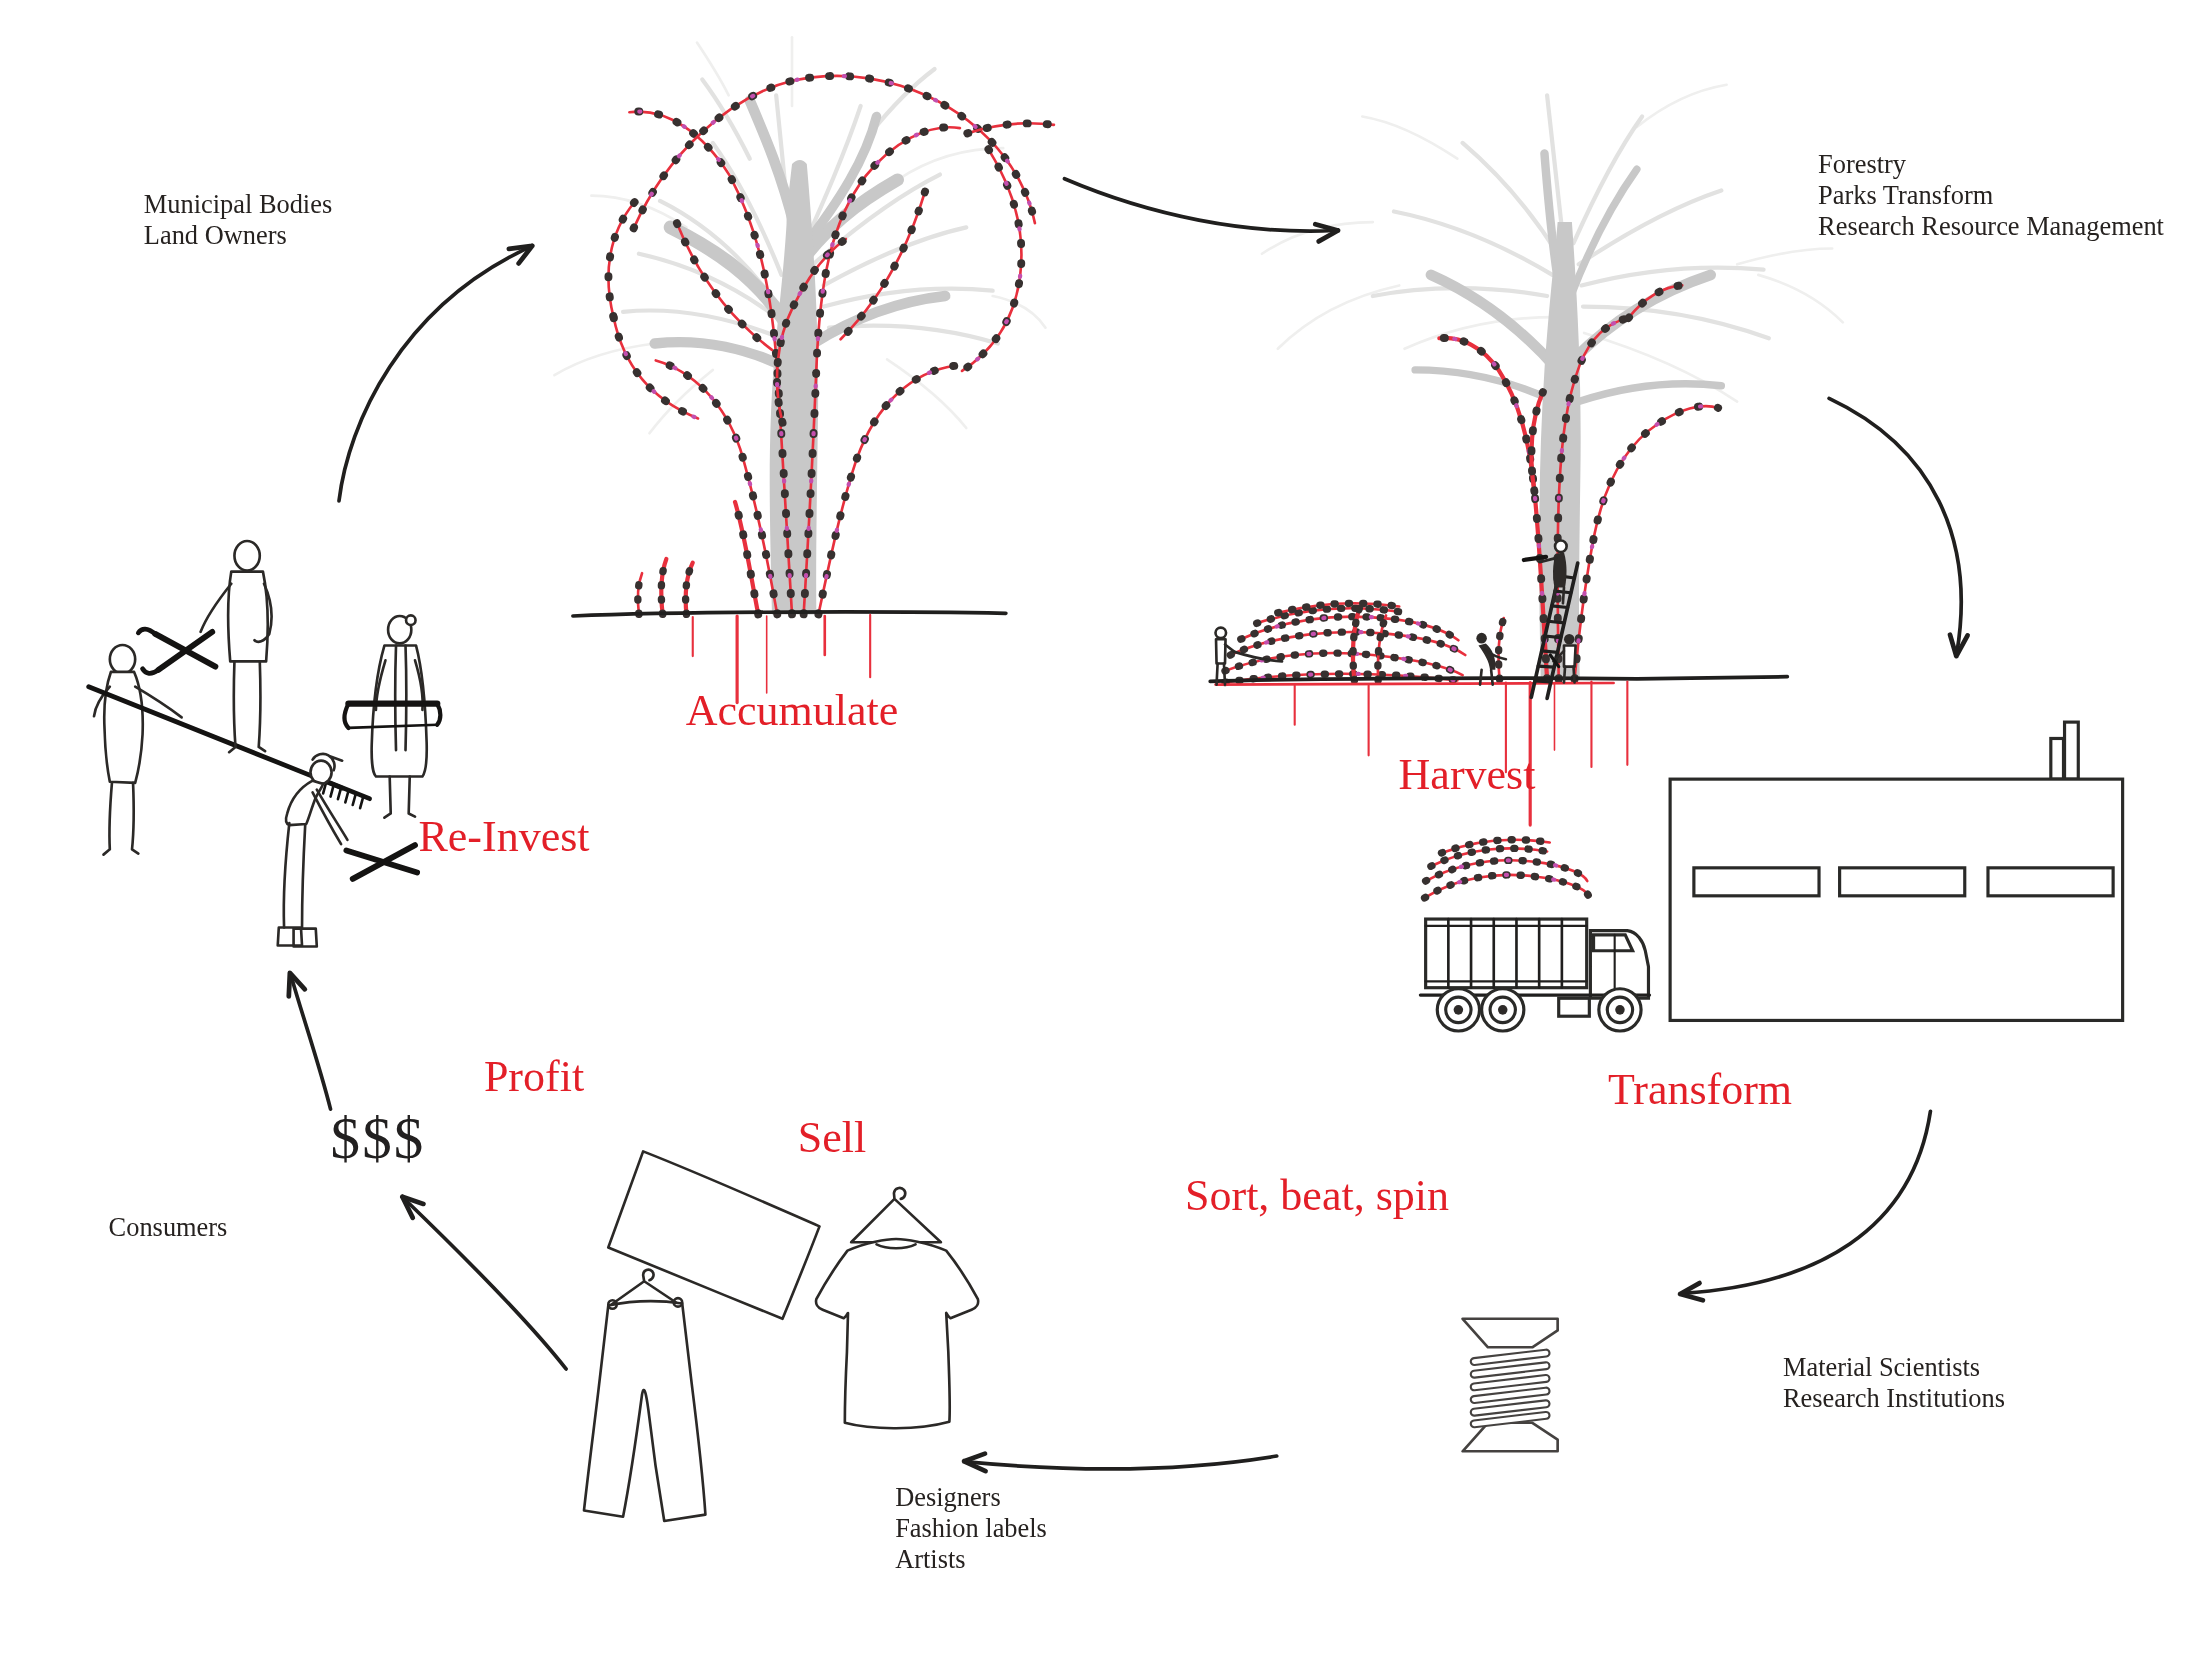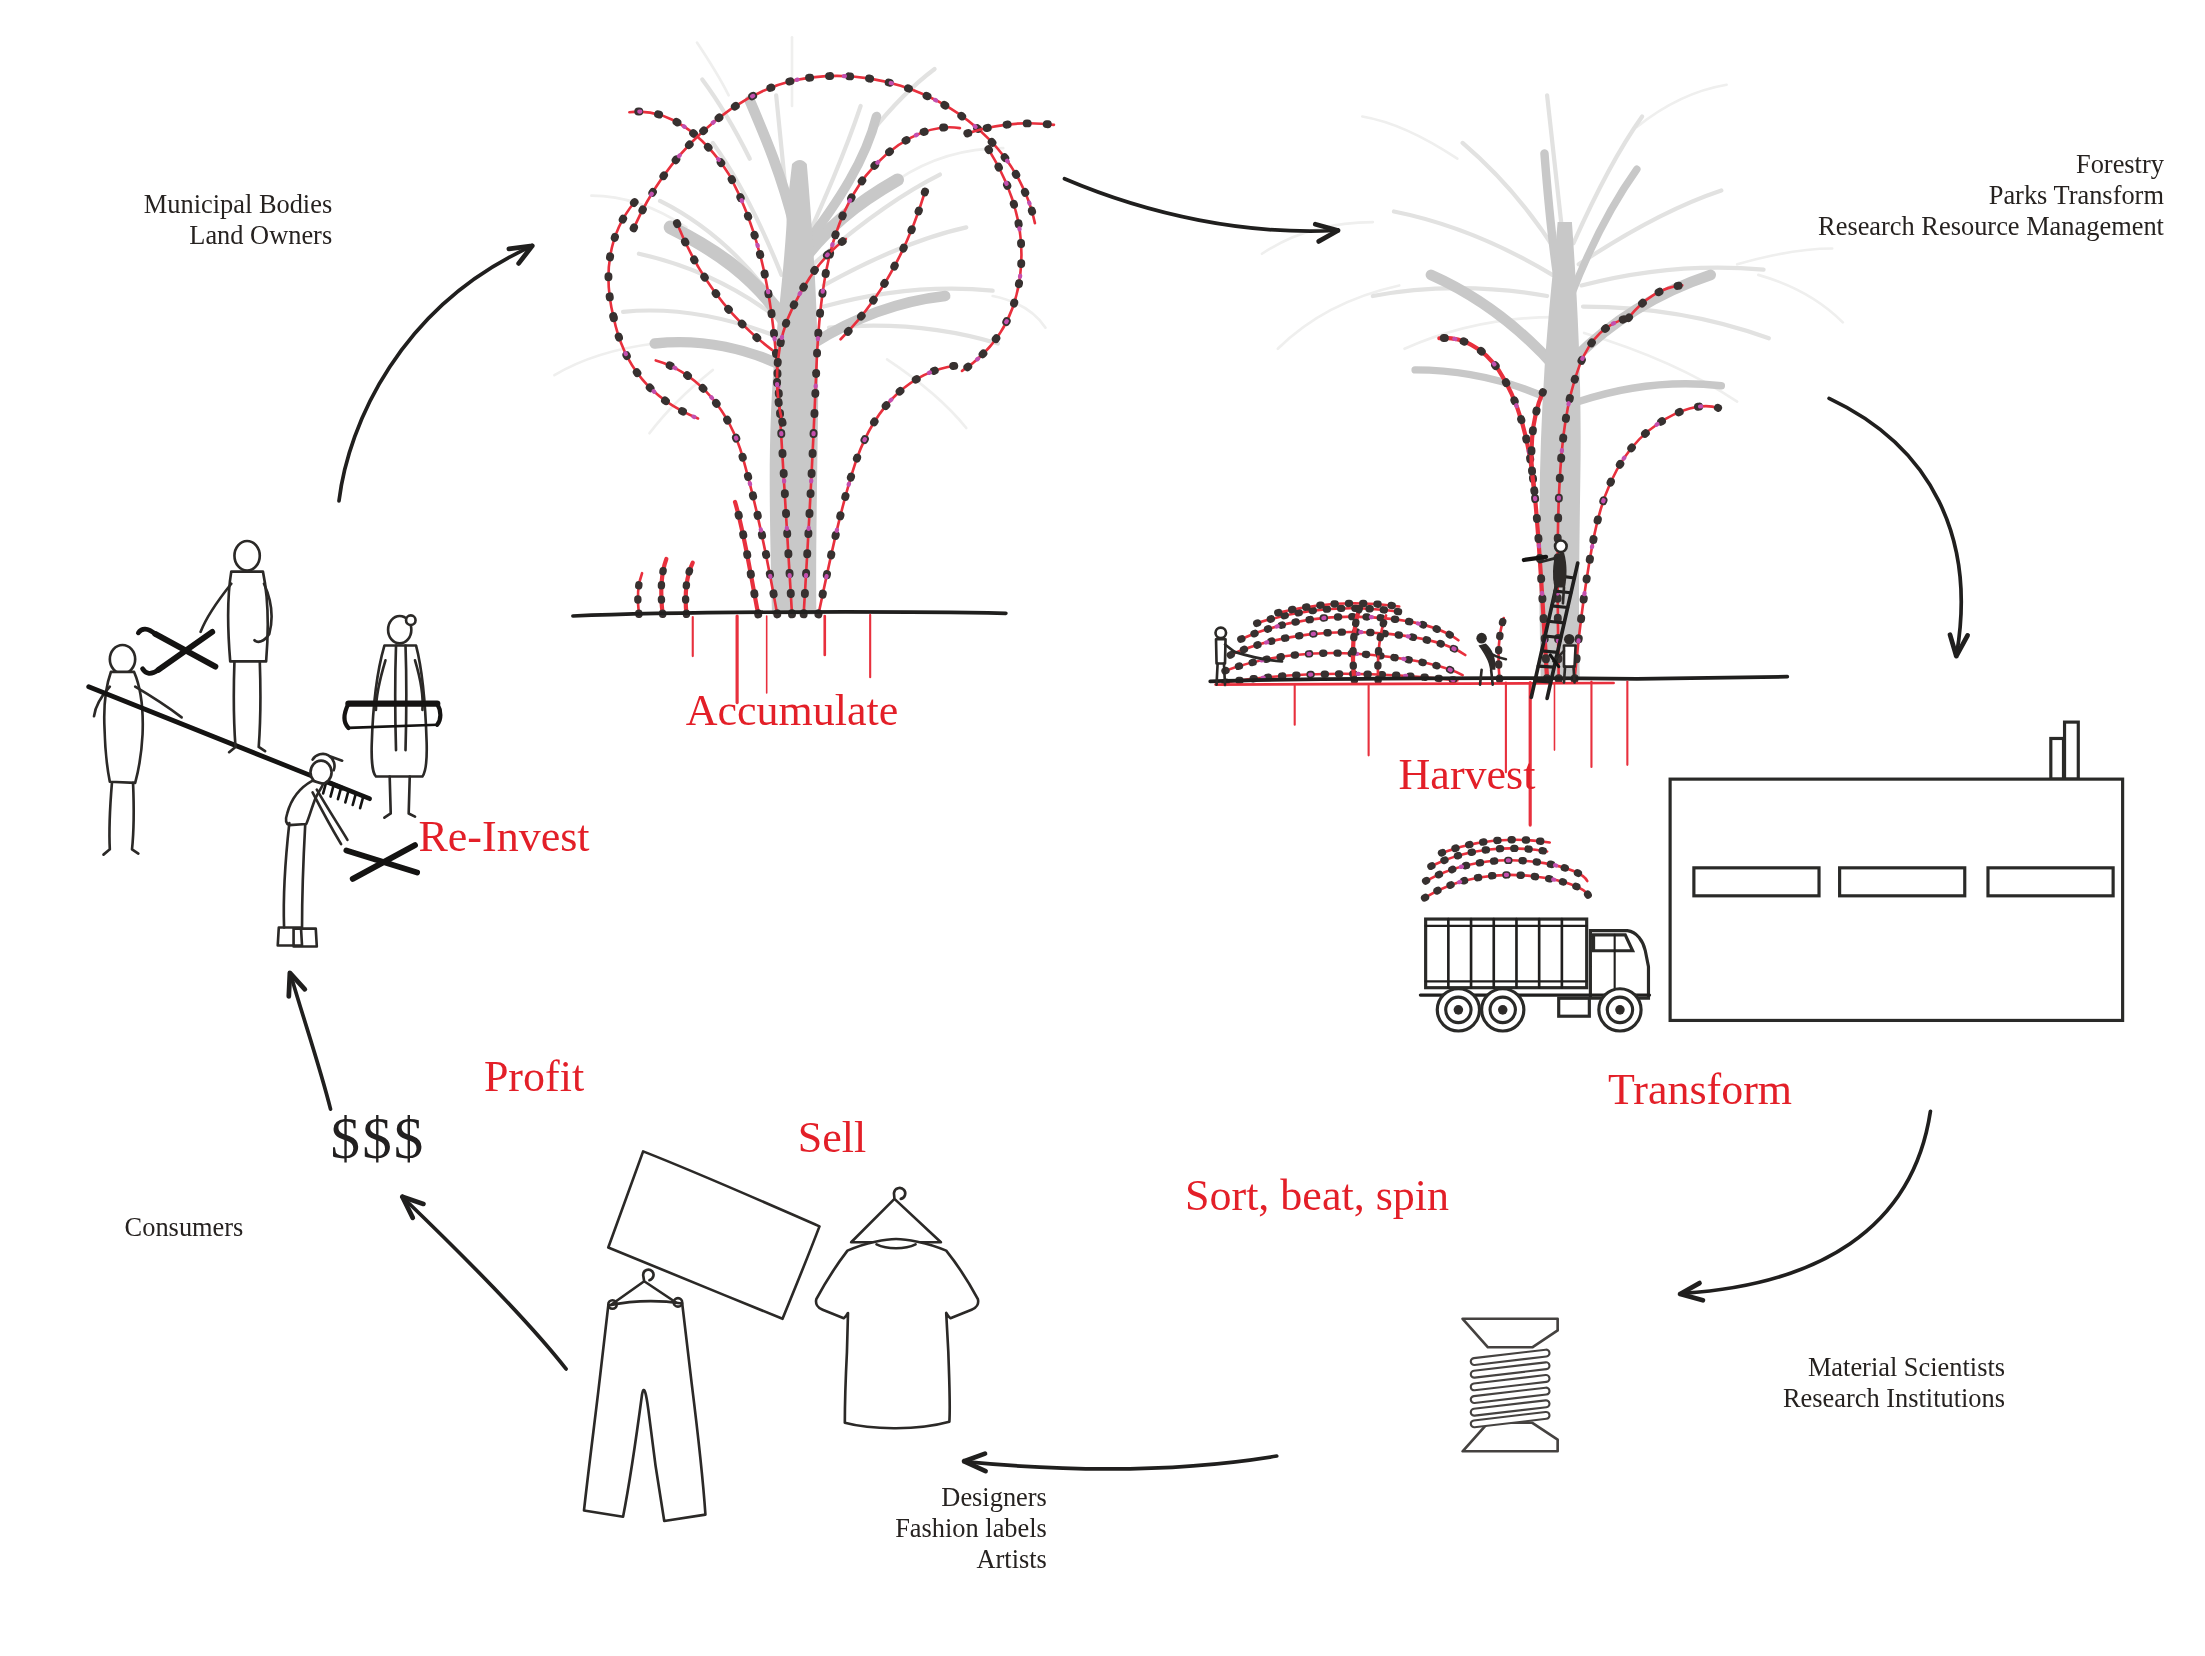--- a/index.html
+++ b/index.html
@@ -1,19 +1,19 @@
 <!DOCTYPE html>
 <html style="--accent-red: #e31f28; --vine-red: #e8303d; --vine-magenta: #c44fae; --ink: #262220; --tree-grey: #c8c8c8;font-size:8.4px"><head>
 <meta charset="utf-8">
 <style>
   html,body{margin:0;padding:0;background:#ffffff;}
   .canvas{position:relative;width:2205px;height:1657px;background:#ffffff;overflow:hidden;
           font-family:"Liberation Serif", serif;}
   svg.scene{position:absolute;left:0;top:0;}
-  .lbl{position:absolute;transform:translateX(-50%);text-align:right;white-space:nowrap;line-height:1.18;}
+  .lbl{position:absolute;transform:translateX(-50%);text-align:left;white-space:nowrap;line-height:1.18;}
   .lbl.black{color:var(--ink);font-size:26.4px;}
   .lbl.red{color:var(--accent-red);font-size:44px;}
   .lbl.money{color:#222020;font-size:59px;letter-spacing:2.1px;}
   
   .br{stroke:var(--tree-grey);fill:none;stroke-linecap:round;}
   .trunk{fill:var(--tree-grey);stroke:none;}
   .twig{stroke:#e2e2e1;stroke-width:8;fill:none;stroke-linecap:round;}
   .twig2{stroke:#efefee;stroke-width:5;fill:none;stroke-linecap:round;}
   .vr{stroke:var(--vine-red);stroke-width:5;fill:none;stroke-linecap:round;}
   .vrb{stroke:var(--vine-red);stroke-width:8;fill:none;stroke-linecap:round;}
@@ -464,21 +464,21 @@
 
 <div class="lbl red" style="left:792px;top:685px;">Accumulate</div>
 <div class="lbl red" style="left:1467px;top:749px;">Harvest</div>
 <div class="lbl red" style="left:1700px;top:1064px;">Transform</div>
 <div class="lbl red" style="left:1317px;top:1170px;">Sort, beat, spin</div>
 <div class="lbl red" style="left:832px;top:1112px;">Sell</div>
 <div class="lbl red" style="left:534px;top:1051px;">Profit</div>
 <div class="lbl red" style="left:504px;top:811px;">Re-Invest</div>
 
 <div class="lbl money" style="left:378px;top:1104px;">$$$</div>
-<div class="lbl black" style="left:184px;top:1212px;">Consumers</div>
+<div class="lbl black" style="left:168px;top:1212px;">Consumers</div>
 
 <div class="lbl black" style="left:1894px;top:1352px;">
   <div>Material Scientists</div>
   <div>Research Institutions</div>
 </div>
 
 <div class="lbl black" style="left:971px;top:1482px;">
   <div>Designers</div>
   <div>Fashion labels</div>
   <div>Artists</div>

